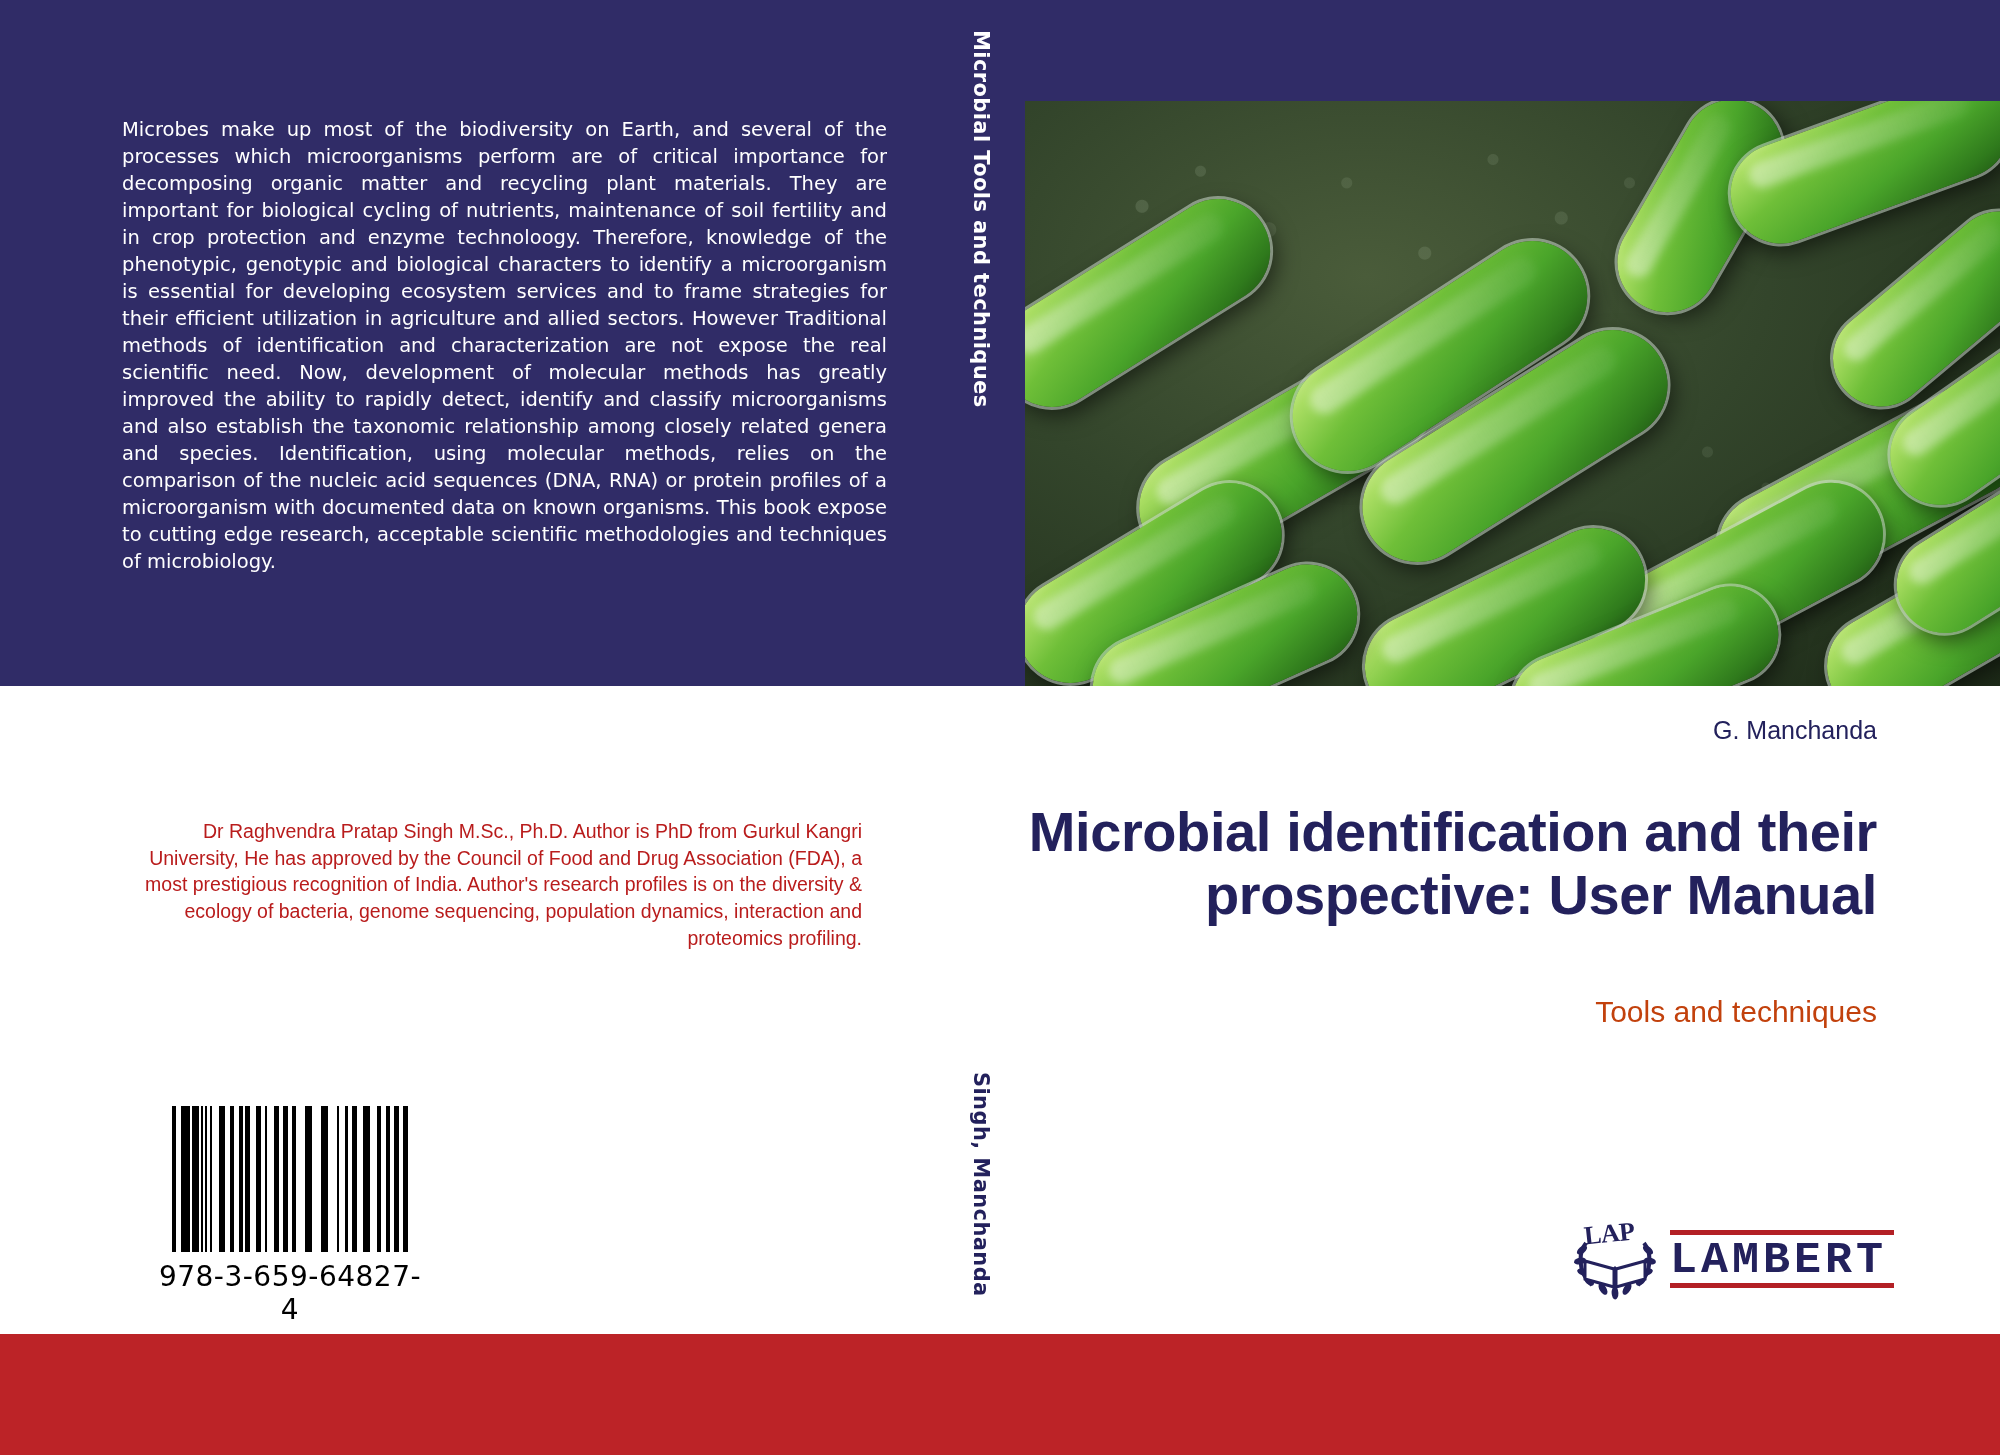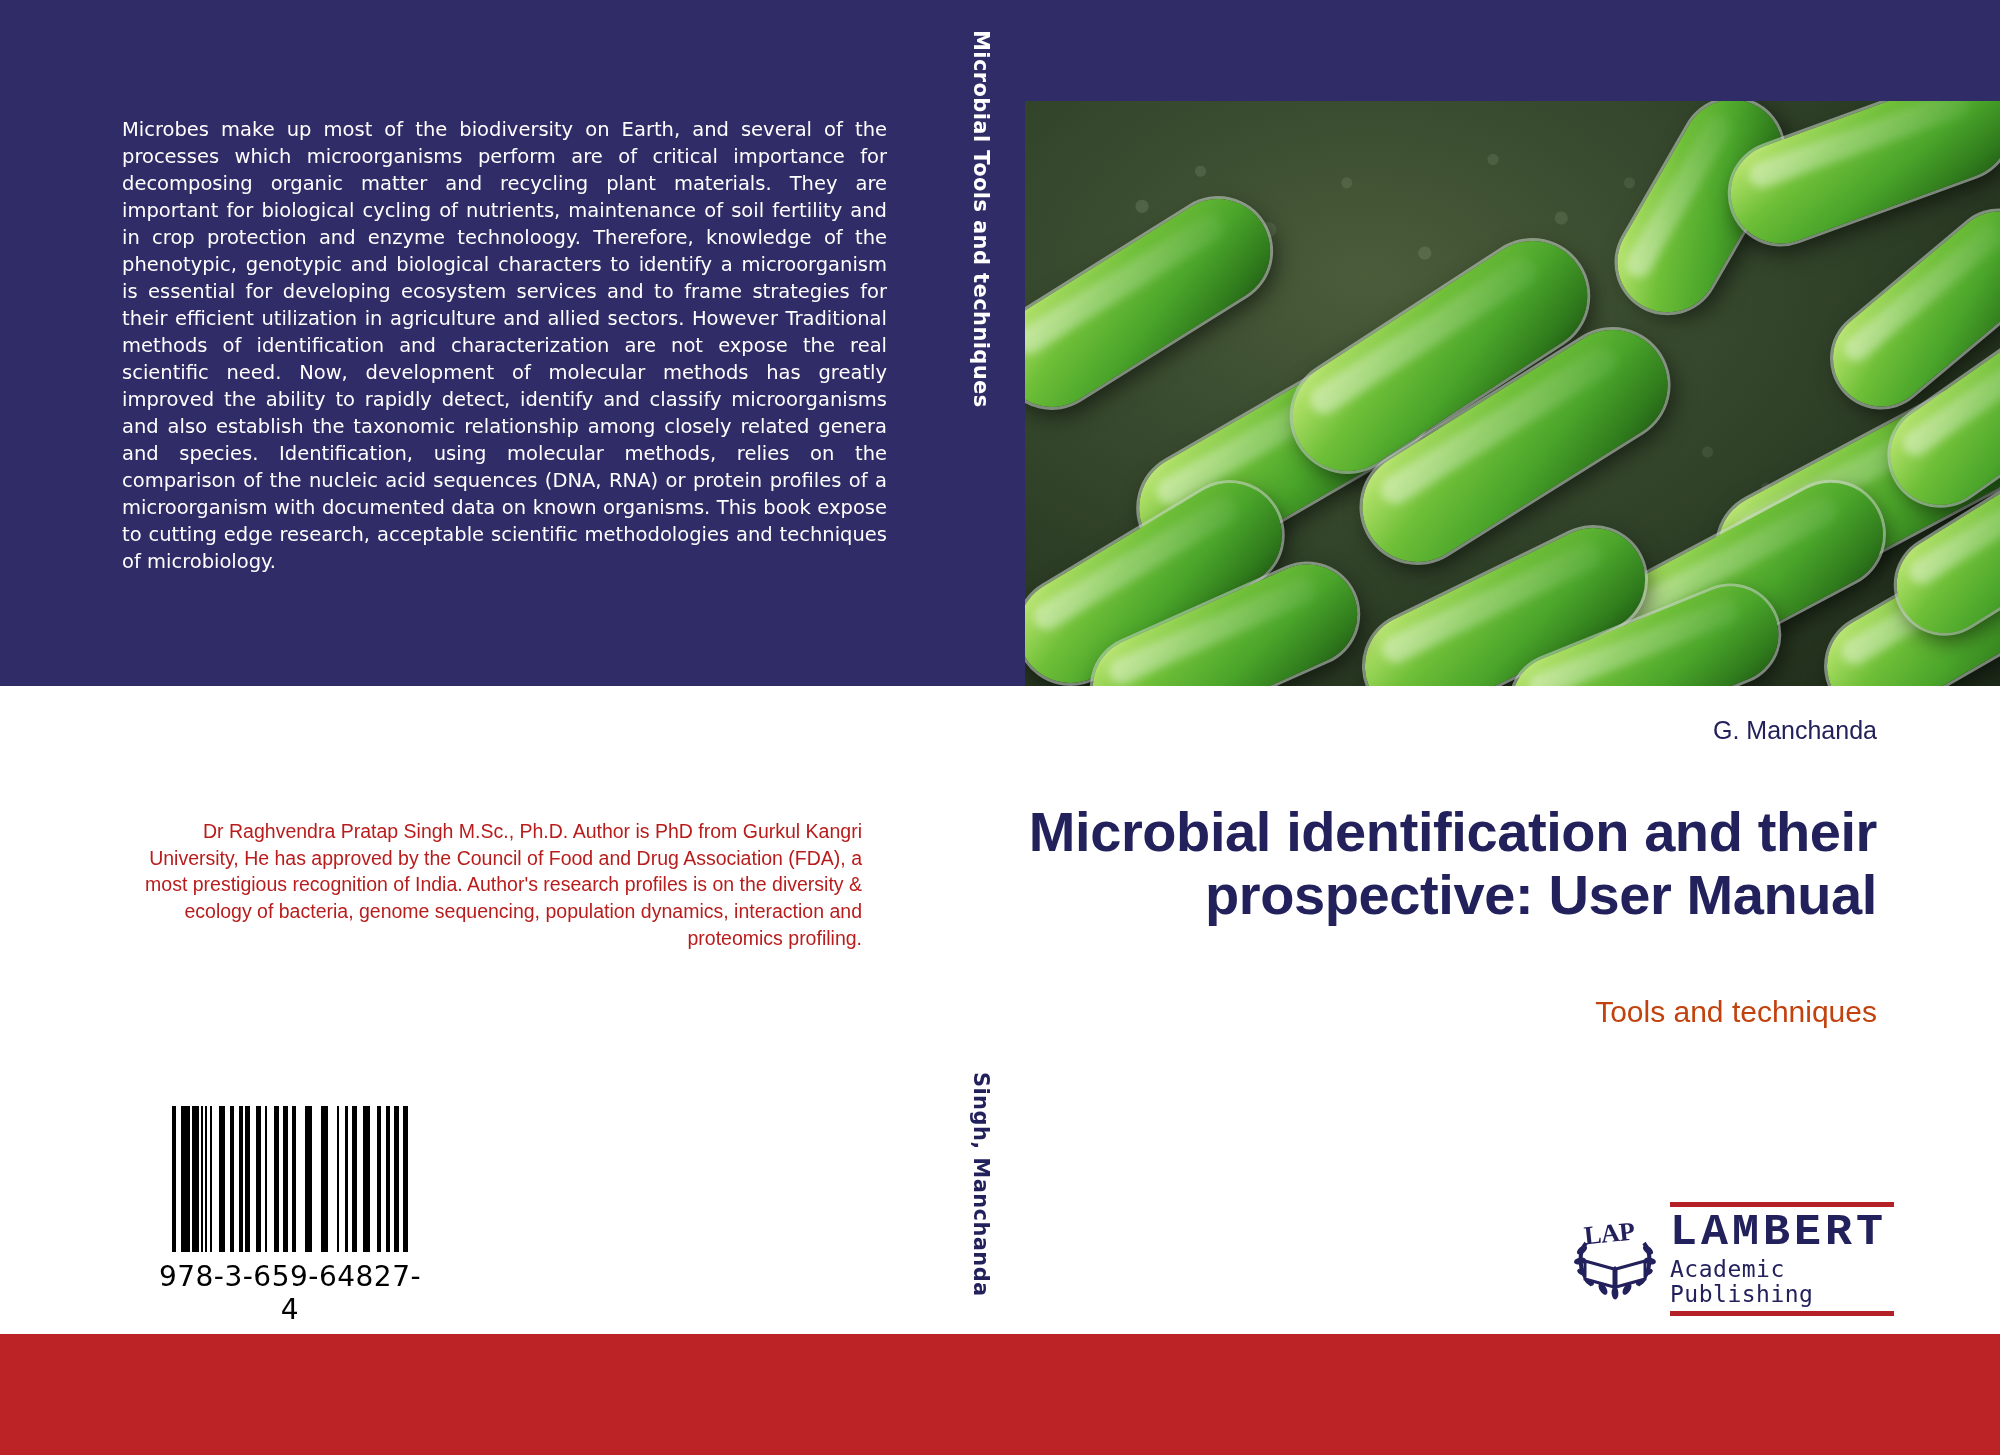--- a/index.html
+++ b/index.html
@@ -397,20 +397,19 @@
         <ellipse cx="55" cy="72" rx="6.5" ry="3.4" fill="#23215C" transform="rotate(122 55 72)"></ellipse>
 
         <path d="M13 44 L42 52 L42 70 L13 62 Z" fill="#ffffff" stroke="#23215C" stroke-width="3"></path>
         <path d="M73 44 L44 52 L44 70 L73 62 Z" fill="#ffffff" stroke="#23215C" stroke-width="3"></path>
         <path d="M42 52 L43 51 L44 52" stroke="#23215C" stroke-width="3" fill="none"></path>
       </svg>
     </div>
     <div class="lap-text-block">
       <div class="lap-rule"></div>
       <div class="lap-lambert">LAMBERT</div>
-      <div class="lap-academic">Academic Publishing</div>
       <div class="lap-rule"></div>
     </div>
   </div>
 
   <div class="red-band"></div>
 
 </div>
 
 </body></html>

